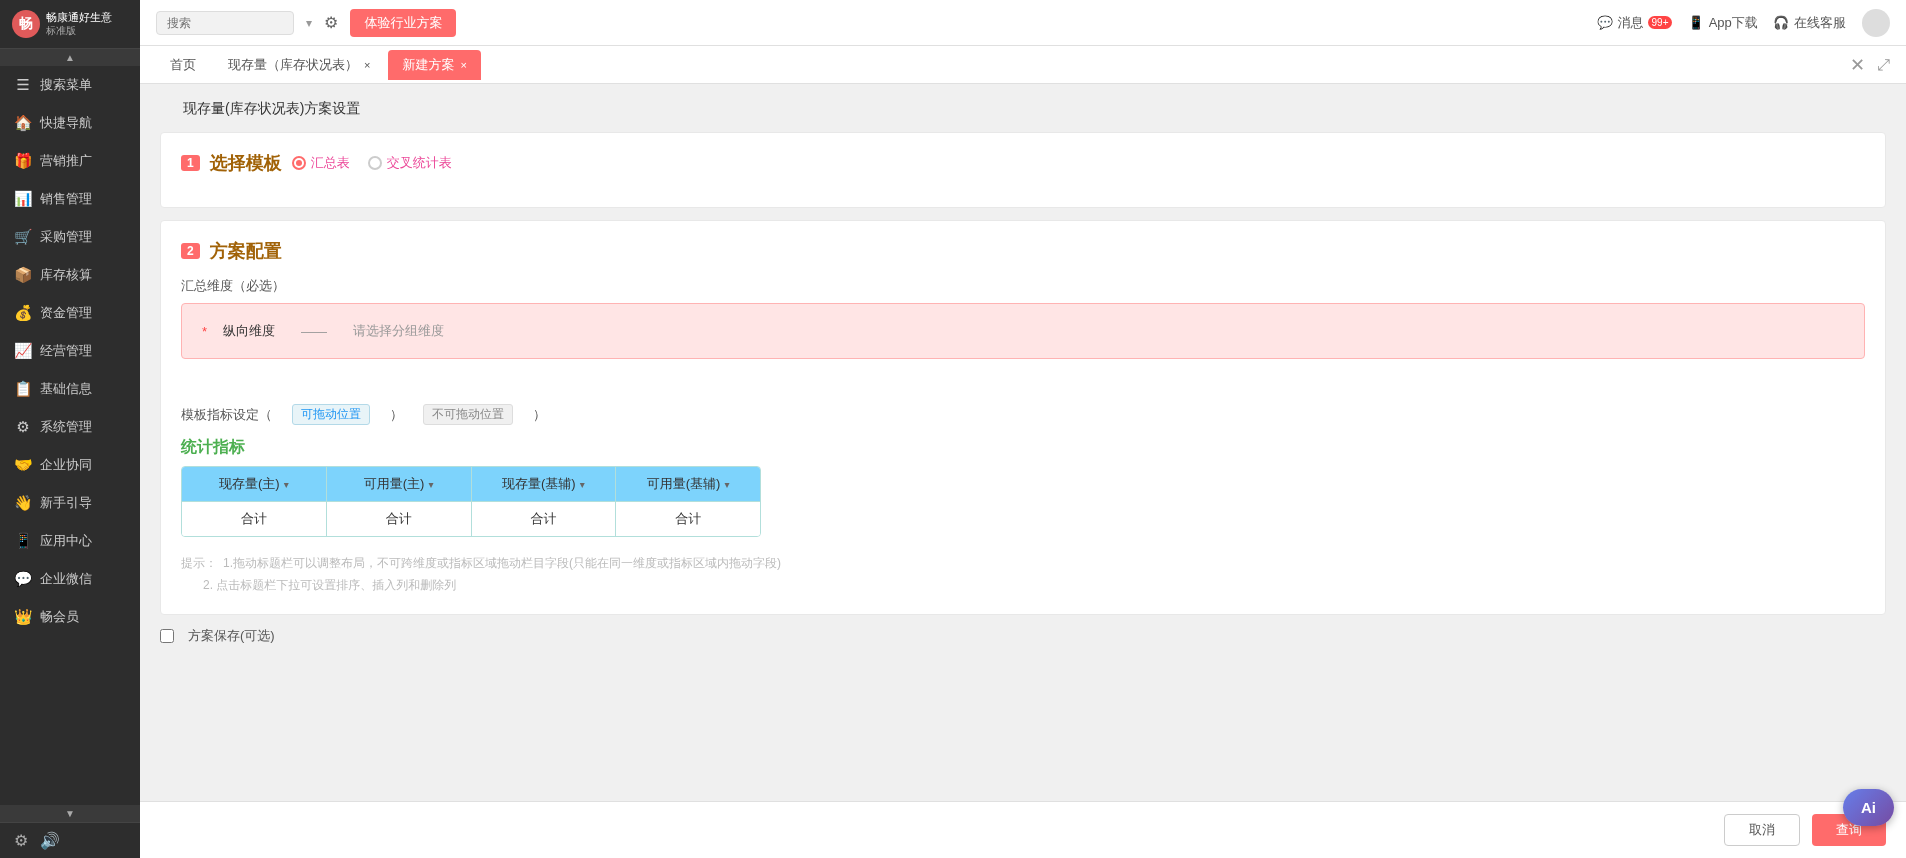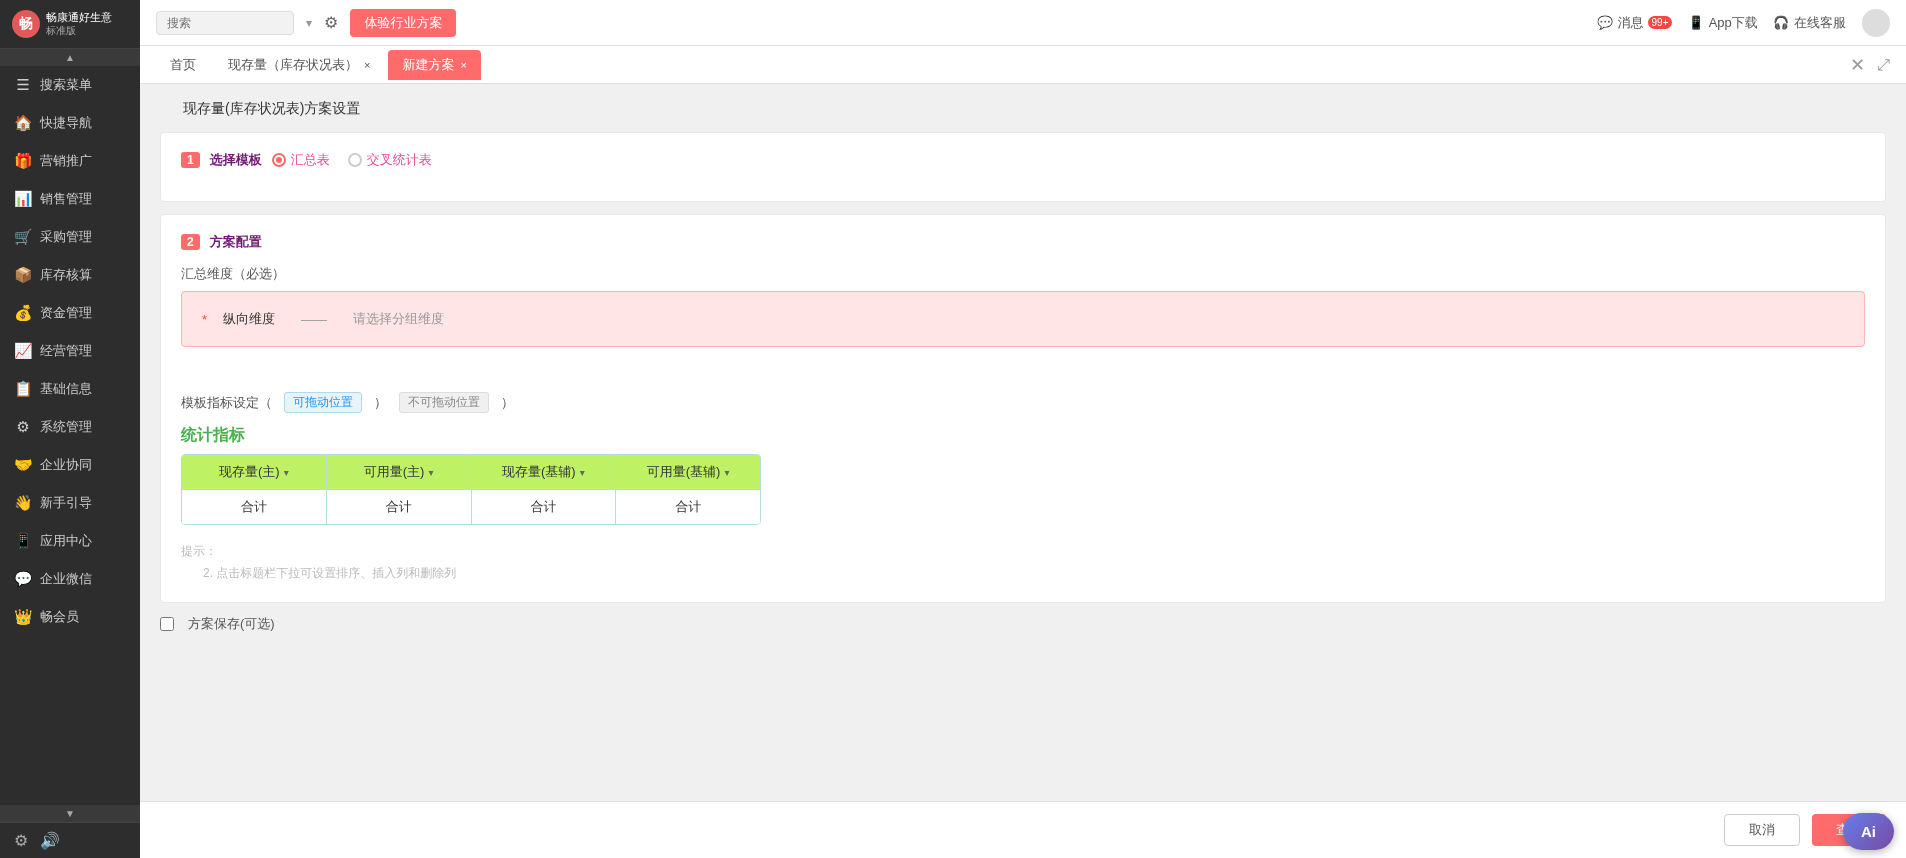--- a/index.html
+++ b/index.html
@@ -149,21 +149,21 @@
       margin-bottom: 14px;
     }
     .step-badge {
       background: #ff6b6b;
       color: #fff;
       border-radius: 3px;
       font-size: 12px;
       padding: 1px 6px;
       font-weight: bold;
     }
-    .section-title { font-size: 13px; color: #701a75; font-weight: bold; }
+    .section-title { font-size: 18px; color: #a16207; font-weight: bold; }
 
     .radio-group { display: flex; align-items: center; gap: 18px; }
     .radio-label { display: flex; align-items: center; gap: 5px; font-size: 13px; color: #ec4899; cursor: pointer; }
     .radio-custom {
       width: 14px; height: 14px; border-radius: 50%;
       border: 2px solid #ff6b6b;
       display: flex; align-items: center; justify-content: center;
     }
     .radio-custom.checked::after {
       content: '';
@@ -187,21 +187,21 @@
     .required-star { color: #ff4444; font-size: 13px; }
     .dimension-field { font-size: 13px; color: #333; }
     .dimension-dash { color: #999; margin: 0 10px; }
     .dimension-placeholder { color: #999; font-size: 13px; }
 
     
     .indicator-settings {
       margin-bottom: 12px;
       font-size: 13px;
       color: #555;
-      display: flex; align-items: center; gap: 12px; margin-top: 45px;
+      display: flex; align-items: center; gap: 20px; margin-top: 45px;
     }
     .drag-badge {
       background: #e8f4f8;
       border: 1px solid #b3d9e8;
       border-radius: 3px;
       padding: 1px 8px;
       font-size: 12px;
       color: #2196f3;
     }
     .nodrag-badge {
@@ -222,21 +222,21 @@
     }
 
     .stats-table {
       border: 1px solid #b2dfdb;
       border-radius: 4px;
       overflow: hidden;
       width: 580px;
     }
     .stats-table-header {
       display: flex;
-      background: #bef264;
+      background: #7dd3fc;
     }
     .stats-col {
       flex: 1;
       border-right: 1px solid #b2dfdb;
       text-align: center;
       padding: 8px 6px;
       display: flex; align-items: center; justify-content: center; gap: 4px;
       font-size: 13px;
       color: #333;
     }
@@ -298,21 +298,21 @@
       border-radius: 4px;
       padding: 6px 24px;
       font-size: 13px;
       color: #fff;
       cursor: pointer;
     }
 
     
     .ai-fab {
       position: fixed;
-      bottom: 8px;
+      bottom: 32px;
       right: 12px;
       background: linear-gradient(135deg, #667eea, #764ba2);
       color: #fff;
       border-radius: 24px;
       padding: 10px 18px;
       font-size: 15px;
       font-weight: bold;
       cursor: pointer;
       box-shadow: 0 2px 8px rgba(0,0,0,0.3);
     }
@@ -508,20 +508,21 @@
           <div class="stats-cell">合计</div>
           <div class="stats-cell">合计</div>
           <div class="stats-cell">合计</div>
           <div class="stats-cell">合计</div>
         </div>
       </div>
 
       <div class="tips-section">
         <div class="tip-item">
           <span class="tip-num">提示：</span>
+          <span>1.拖动标题栏可以调整布局，不可跨维度或指标区域拖动栏目字段(只能在同一维度或指标区域内拖动字段)</span>
         </div>
         <div class="tip-item">
           <span class="tip-num"></span>
           <span>2. 点击标题栏下拉可设置排序、插入列和删除列</span>
         </div>
       </div>
     </div>
 
     <div class="save-option">
       <input type="checkbox" class="save-checkbox" style="">

